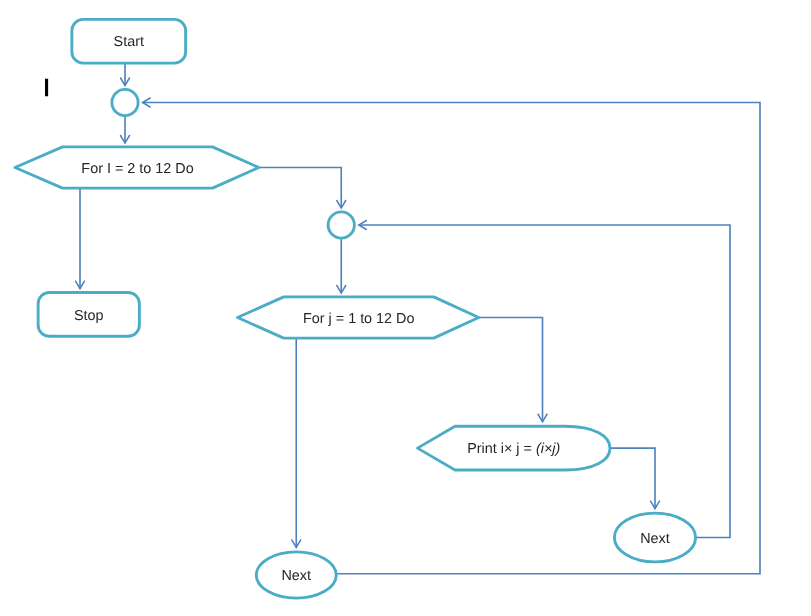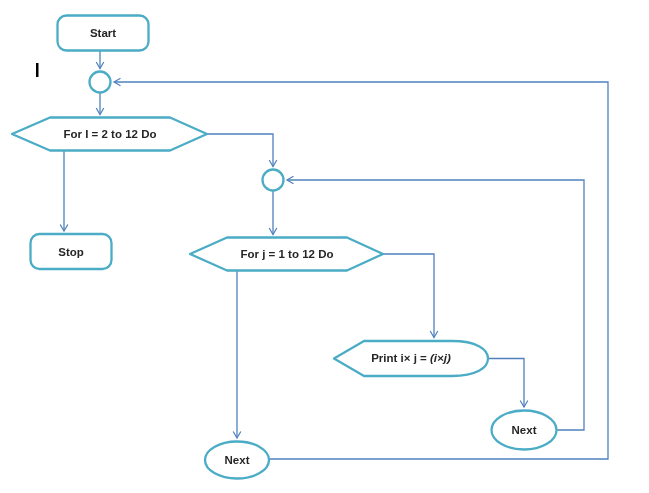--- a/index.html
+++ b/index.html
@@ -9,21 +9,20 @@
     width: 649px;
     height: 493px;
     overflow: hidden;
     font-family: "Liberation Sans", sans-serif;
   }
   .stage {
     position: relative;
     width: 649px;
     height: 355px;
     background: var(--background, #ffffff);
-    font-weight: bold;
   }
   svg { display: block; }
   .shape {
     fill: #ffffff;
     stroke: var(--shape_stroke, #4bacc6);
     stroke-width: 2.3;
     stroke-linejoin: round;
   }
   .conn {
     fill: none;

